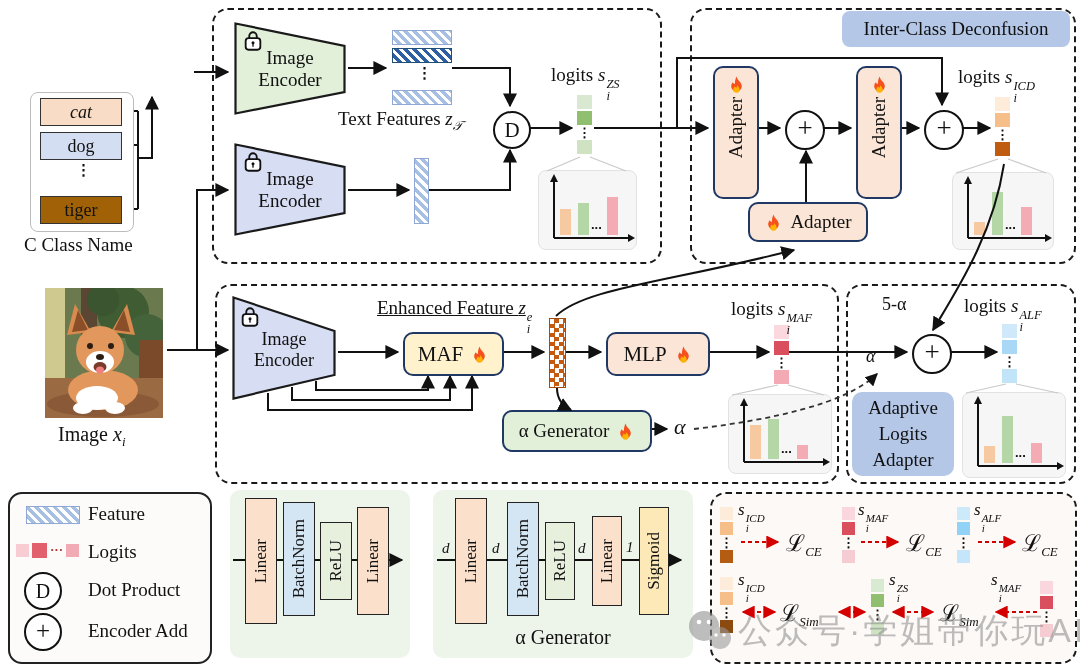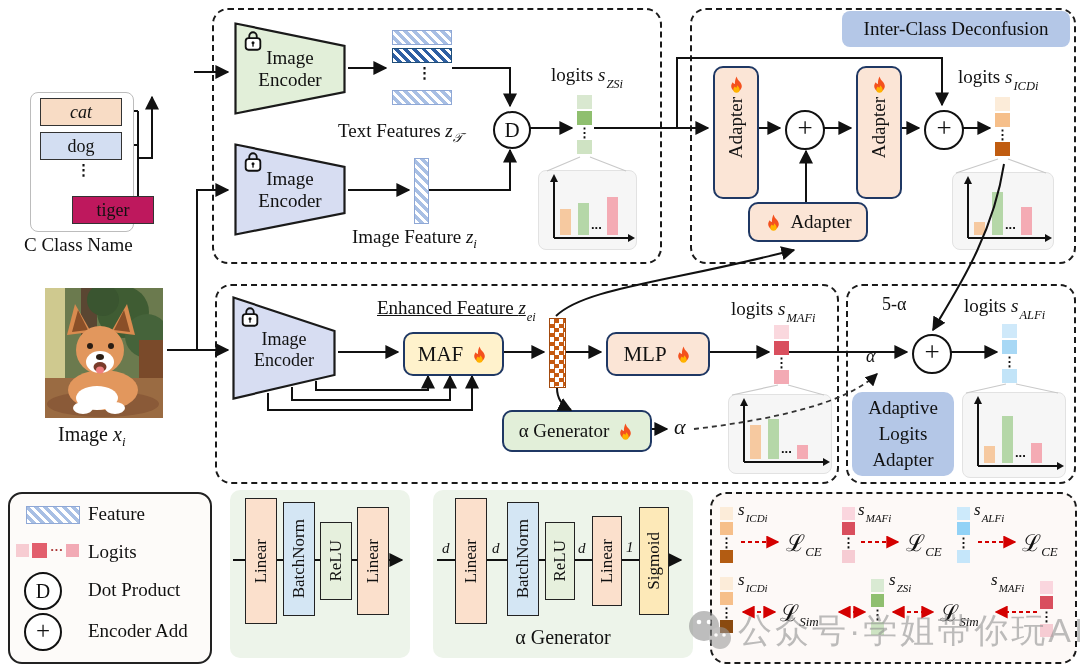--- a/index.html
+++ b/index.html
@@ -37,21 +37,21 @@
   .logits-col{position:absolute;display:flex;flex-direction:column;align-items:center;z-index:3;}
   .logits-col .lcell{width:15px;height:14px;margin-bottom:2px;}
   .logits-col.sm .lcell{width:13px;height:13px;margin-bottom:2px;}
   .logits-col .vd{font-size:13px;font-weight:bold;line-height:11px;margin-bottom:2px;}
   .chart{position:absolute;background:#f6f6f6;border:1px solid #e2e2e2;border-radius:8px;z-index:3;}
   .mbar{position:absolute;width:11px;bottom:14px;}
   .mdots{position:absolute;bottom:17px;font-weight:bold;font-size:13px;font-family:"Liberation Sans",sans-serif;}
   .math{position:absolute;font-size:19px;white-space:nowrap;z-index:4;}
   .math i{font-style:italic;}
   .math-sm{font-size:17px;}
-  .ss{display:inline-flex;flex-direction:row;vertical-align:-7px;line-height:1;margin-left:1px;}
+  .ss{display:inline-flex;flex-direction:column;vertical-align:-7px;line-height:1;margin-left:1px;}
   .ss .sp,.ss .sb{display:block;font-size:12.5px;line-height:11.5px;font-style:italic;}
   .math-sm .ss .sp,.math-sm .ss .sb{font-size:11px;line-height:10px;}
   .simple-sub{font-size:13px;}
   .cal{font-size:23px;}
   .red{color:#d91616;}
   .prompt-box{position:absolute;border:2px solid #222;background:#fffdfc;display:flex;align-items:center;
               justify-content:center;font-size:20px;z-index:3;white-space:pre;}
   .class-panel{position:absolute;border:1.5px solid #bcbcbc;border-radius:8px;background:#fff;z-index:3;}
   .class-box{position:absolute;border:1.5px solid #333;display:flex;align-items:center;justify-content:center;
              font-size:18px;z-index:3;}
@@ -125,21 +125,21 @@
   </svg>
 
   <div class="class-panel" style="left:30px;top:92px;width:102px;height:138px;"></div>
   <div class="class-box" style="left: 40px; top: 98px; width: 80px; height: 26px; background: rgb(248, 220, 197); font-style: italic;">
       <span>cat</span>
     </div>
   <div class="class-box" style="left: 40px; top: 132px; width: 80px; height: 26px; background: rgb(211, 222, 242);">
       <span>dog</span>
     </div>
   <div class="vdots-lone" style="left:76px;top:161px;">⋮</div>
-  <div class="class-box" style="left: 40px; top: 196px; width: 80px; height: 26px; background: #be185d; margin-left: 32px;">
+  <div class="class-box" style="left: 40px; top: 196px; width: 80px; height: 26px; background: #a16207;">
       <span>tiger</span>
     </div>
   <div class="label" style="left:24px;top:234px;">C Class Name</div>
 
   <div class="abs z3" style="left:45px;top:288px;width:118px;height:130px;">
     <svg width="118" height="130" viewBox="0 0 118 130">
       <rect x="0" y="0" width="118" height="130" fill="#6b7a4e"></rect>
       <rect x="0" y="0" width="20" height="130" fill="#cfc98f"></rect>
       <rect x="36" y="0" width="16" height="62" fill="#5a4632"></rect>
       <circle cx="78" cy="24" r="26" fill="#3f5c33"></circle>
@@ -227,24 +227,23 @@
       <div>Encoder</div>
     </div>
   </div>
 
   <div class="abs z3" style="left:392px;top:28px;width:58px;height:80px;">
     <div class="hatch" style="left:0;top:2px;width:58px;height:13px;"></div>
     <div class="hatch dark" style="left:0;top:20px;width:58px;height:13px;"></div>
     <div class="vdots-lone" style="left:25px;top:36px;">⋮</div>
     <div class="hatch" style="left:0;top:62px;width:58px;height:13px;"></div>
   </div>
-  <span class="math" style="left:338px;top:120px;text-align:center;"><span>Text Features </span><i>z</i><sub class="simple-sub"><i>𝒯</i></sub></span>
+  <span class="math" style="left:338px;top:108px;text-align:center;"><span>Text Features </span><i>z</i><sub class="simple-sub"><i>𝒯</i></sub></span>
 
   <div class="hatch" style="left:414px;top:158px;width:13px;height:64px;"></div>
-  <span class="math" style="left:352px;top:226px;"><span>Image Feature </span><i>z</i><sub class="simple-sub"><i>i</i></sub></span>
 
   <div class="circle" style="left:493px;top:111px;width:34px;height:34px;font-size:21px;">
     <span>D</span>
   </div>
 
   <span class="math" style="left:551px;top:64px;"><span>logits </span><i>s</i><span class="ss">
         <span class="sp">ZS</span>
         <span class="sb">i</span>
       </span></span>
   <div class="logits-col" style="left:577px;top:95px;">

